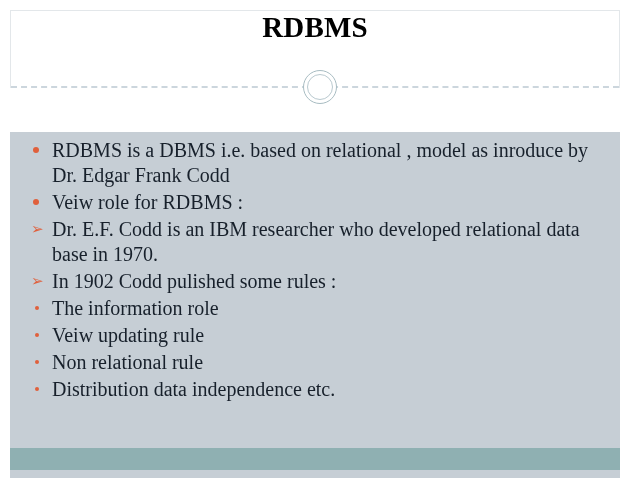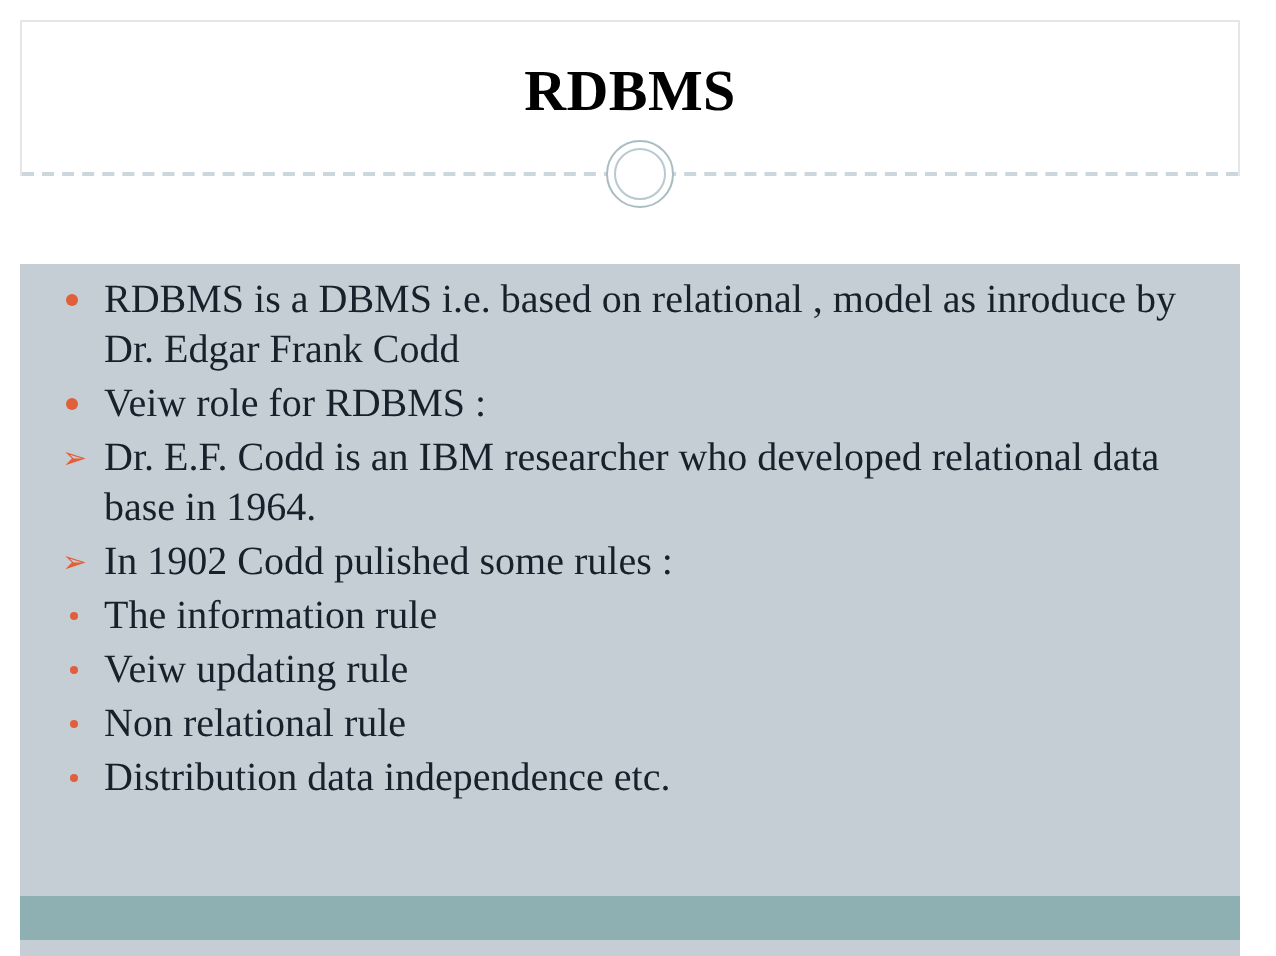--- a/index.html
+++ b/index.html
@@ -28,21 +28,21 @@
     left: 10px;
     top: 10px;
     width: 610px;
     height: 78px;
     background: #ffffff;
     border-top: 1px solid #e3e7ea;
     border-left: 1px solid #e3e7ea;
     border-right: 1px solid #e3e7ea;
     box-sizing: border-box;
     display: flex;
-    align-items: center;
+    align-items: flex-start;
     justify-content: center;
   }
   .slide-title {
     font-family: "Liberation Serif", "DejaVu Serif", serif;
     font-weight: bold;
     font-size: 29px;
     color: #000000;
     letter-spacing: 0.2px;
     margin: 0;
     padding-bottom: 6px;
@@ -188,31 +188,31 @@
         <span class="li-text">RDBMS is a DBMS i.e. based on relational , model as inroduce by Dr. Edgar Frank Codd</span>
       </li>
 
       <li class="lvl1">
         <span class="marker"></span>
         <span class="li-text">Veiw role for RDBMS :</span>
       </li>
 
       <li class="lvl2">
         <span class="marker">➢</span>
-        <span class="li-text"> Dr. E.F. Codd is an IBM researcher who developed relational data base in 1964.</span>
+        <span class="li-text"> Dr. E.F. Codd is an IBM researcher who developed relational data base in 1970.</span>
       </li>
 
       <li class="lvl2">
         <span class="marker">➢</span>
         <span class="li-text"> In 1902 Codd pulished some rules :</span>
       </li>
 
       <li class="lvl3">
         <span class="marker"></span>
-        <span class="li-text">The information rule</span>
+        <span class="li-text">The information role</span>
       </li>
 
       <li class="lvl3">
         <span class="marker"></span>
         <span class="li-text">Veiw updating rule</span>
       </li>
 
 
       <li class="lvl3">
         <span class="marker"></span>

